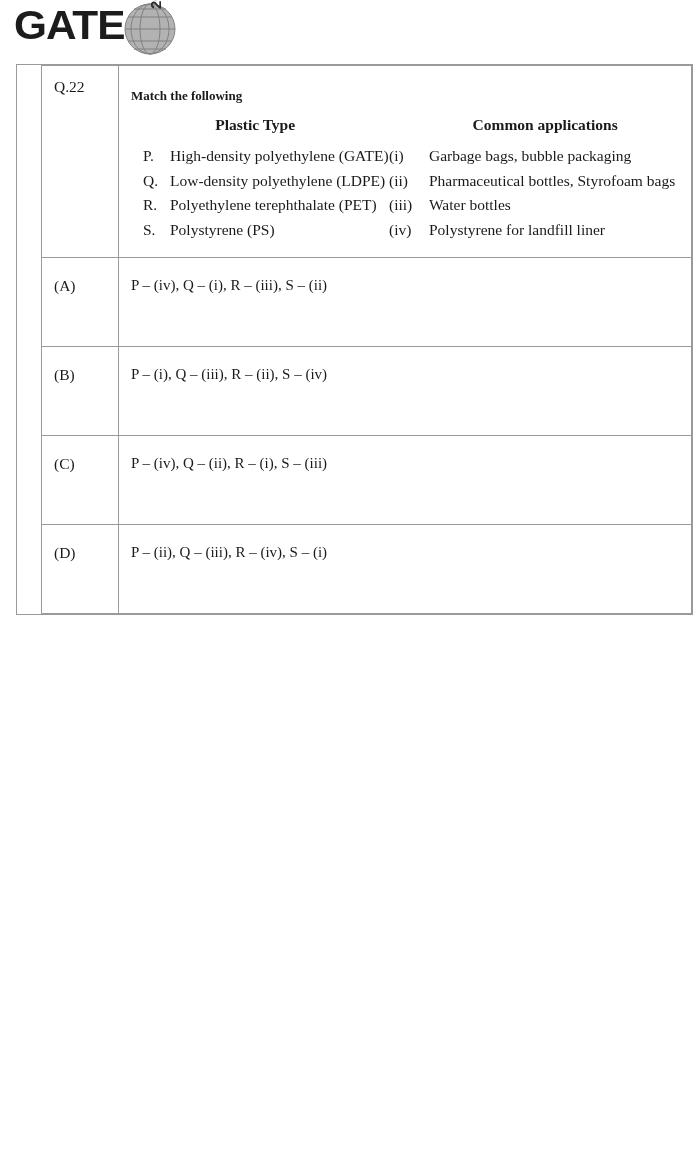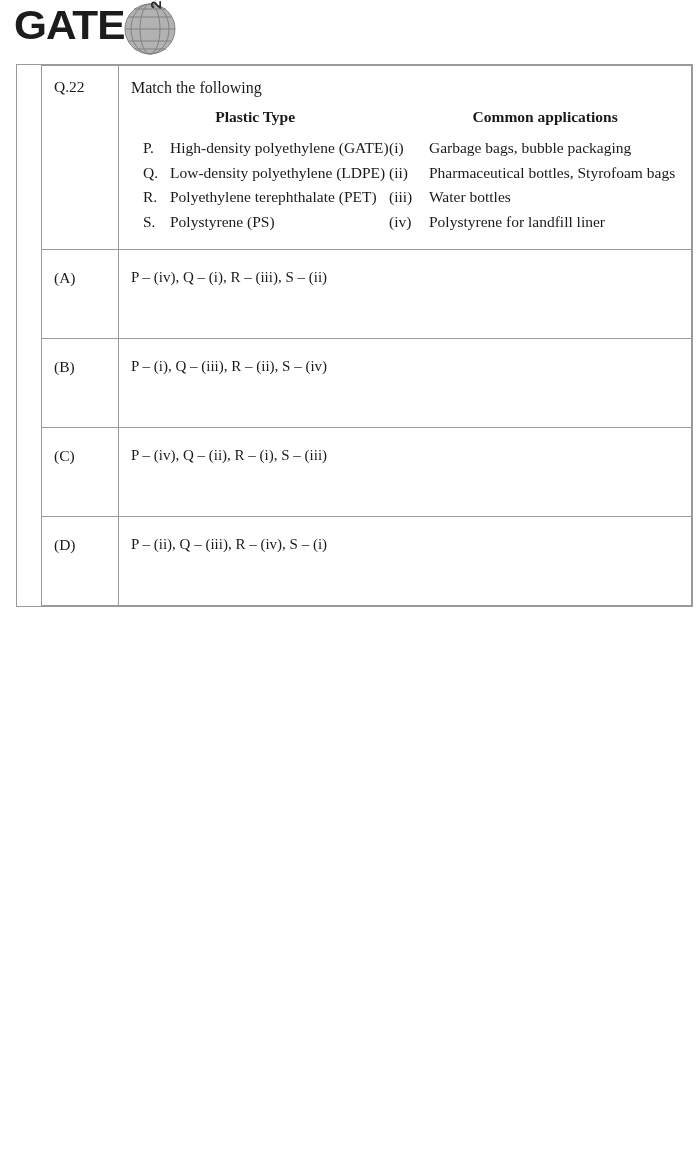--- a/index.html
+++ b/index.html
@@ -119,23 +119,24 @@
   }
   .option-row .label-cell {
     padding-top: 19px !important;
   }
   .option-row .body-cell {
     padding-top: 19px !important;
     font-size: 15px;
   }
 
   .q-stem {
-    font-size: 16px;
+    font-size: 13px;
     line-height: 20px;
-    margin: 0 0 4px 0;
+    margin: 8px 0 4px 0;
+    font-weight: bold;
   }
 
   
   .match-block {
     margin-top: 10px;
   }
   .match-head {
     display: flex;
     margin-bottom: 13px;
     justify-content: center;

